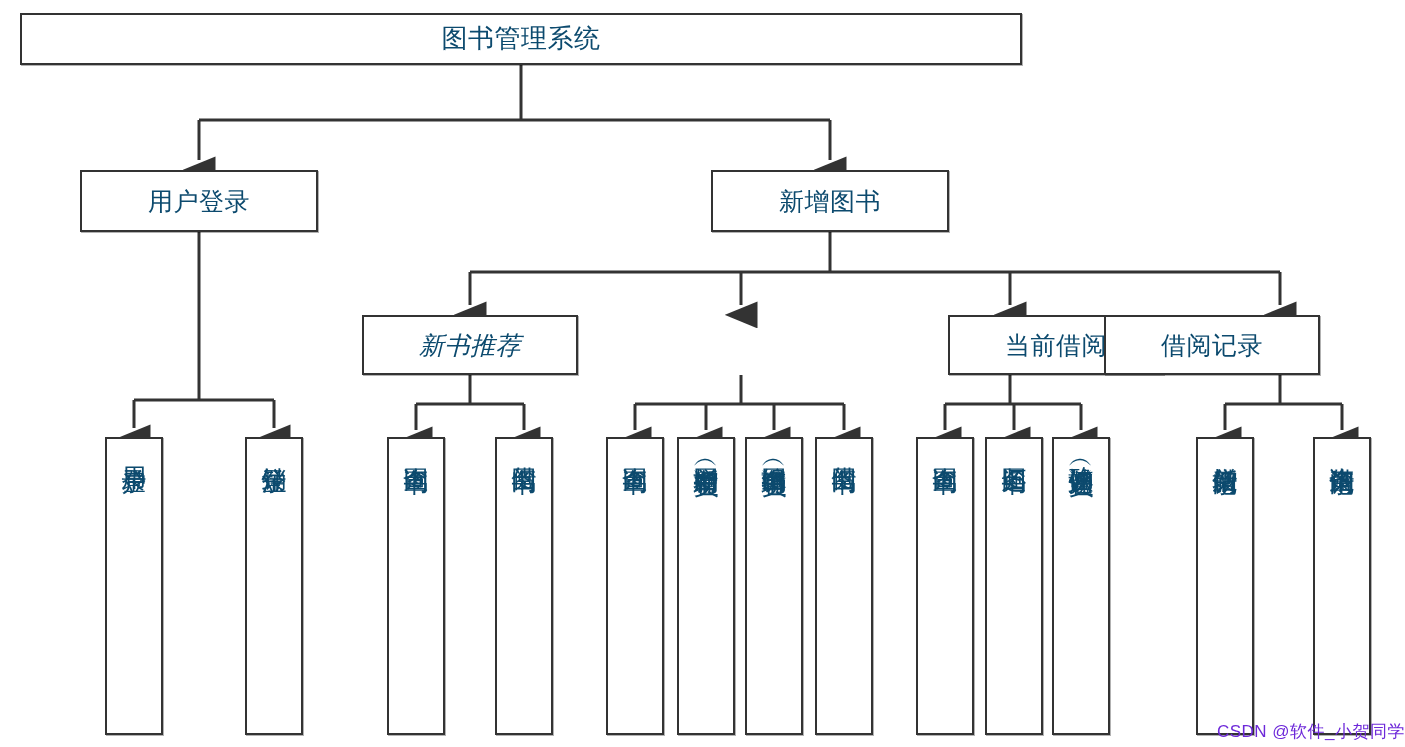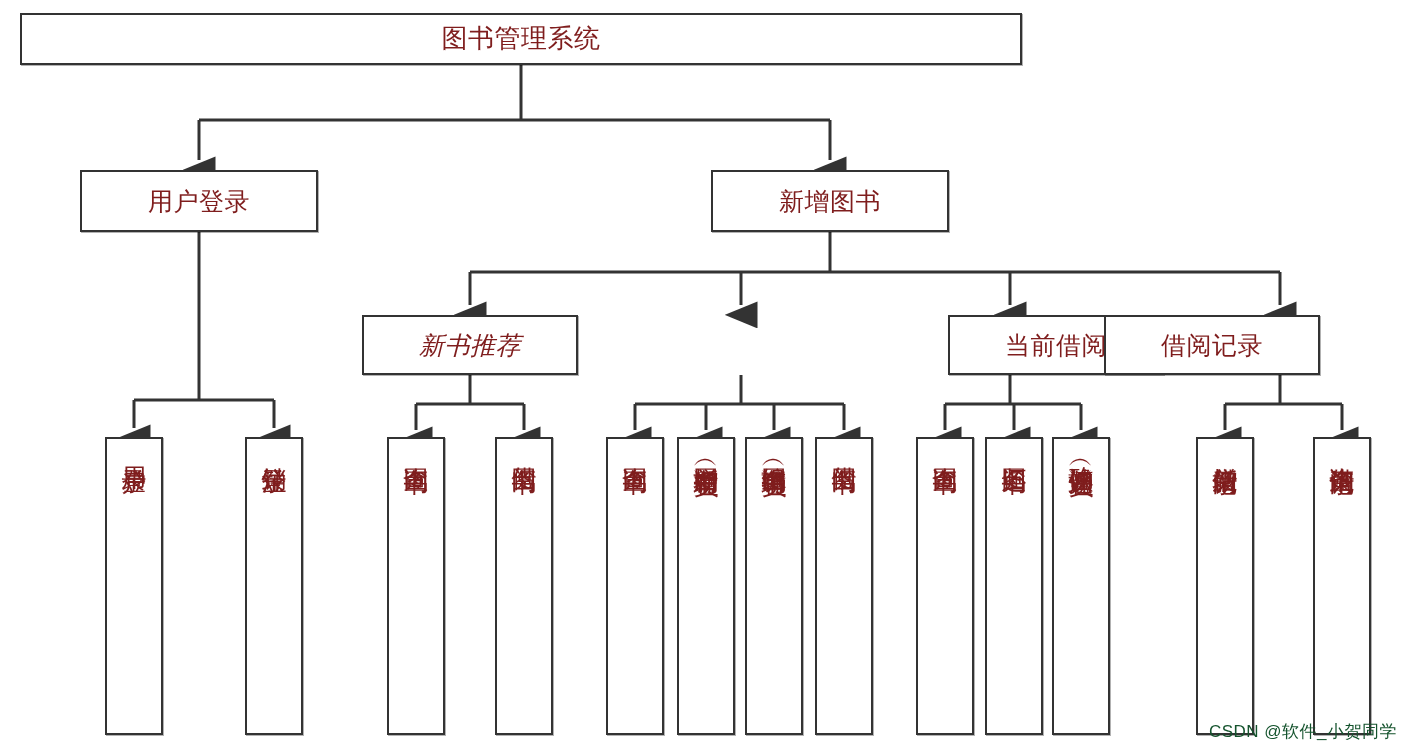--- a/index.html
+++ b/index.html
@@ -26,21 +26,21 @@
     pointer-events: none;
   }
   .node {
     position: absolute;
     box-sizing: border-box;
     border: 2.5px solid #333333;
     background: #ffffff;
     display: flex;
     align-items: center;
     justify-content: center;
-    color: #7f1d1d;
+    color: #0c4a6e;
     box-shadow: 1px 1px 0 rgba(0,0,0,0.30);
   }
   .node .label {
     display: block;
     text-align: center;
     line-height: 1.15;
     white-space: nowrap;
   }
   
   .node.h .label {
@@ -60,24 +60,24 @@
     writing-mode: vertical-rl;
     text-orientation: upright;
     font-size: 25px;
     line-height: 1.08;
     letter-spacing: 1px;
     white-space: normal;
     max-height: 282px;
   }
   .watermark {
     position: absolute;
-    right: 8px;
+    right: 0;
     bottom: 4px;
     font-size: 17px;
-    color: #14532d;
+    color: #6d28d9;
     white-space: nowrap;
     letter-spacing: 0.5px;
   }
 </style>
 </head>
 <body>
 
 <div id="canvas">
 
   <svg id="edges" viewBox="0 0 1405 747" xmlns="http://www.w3.org/2000/svg">

